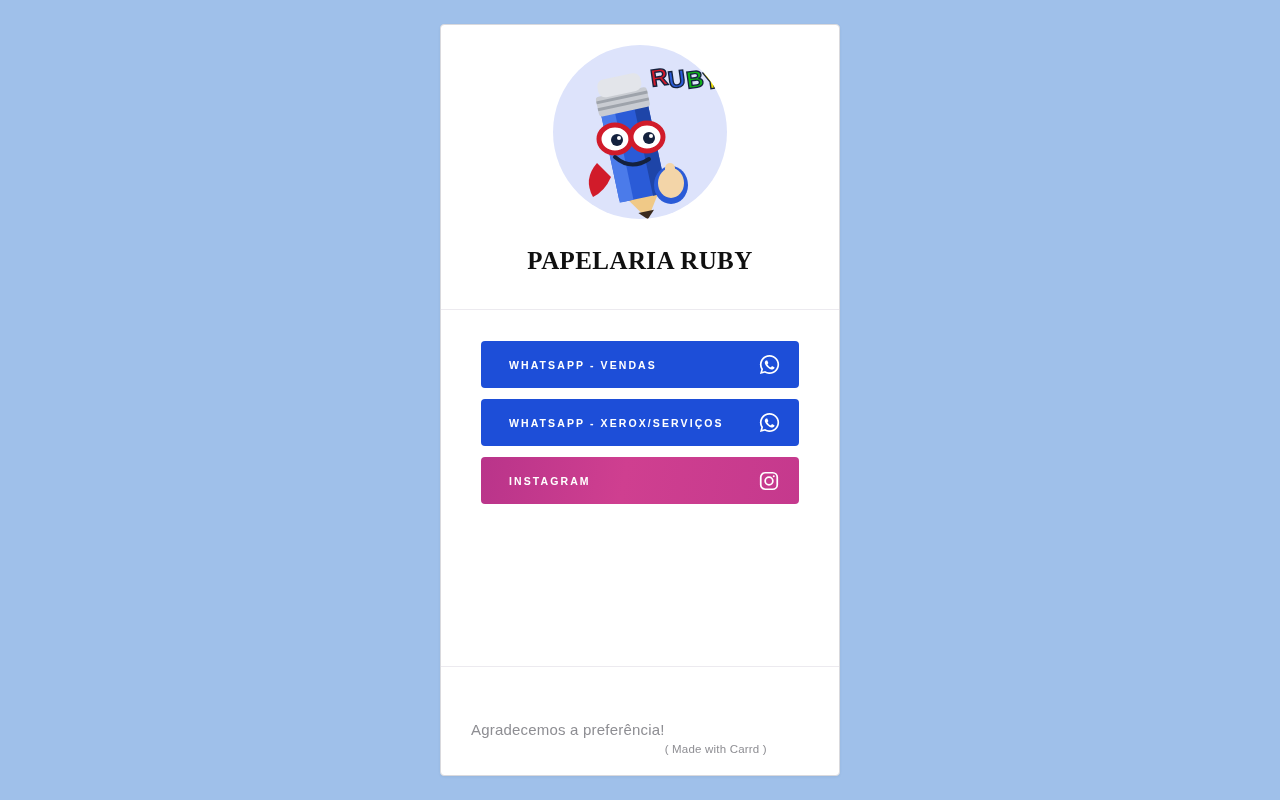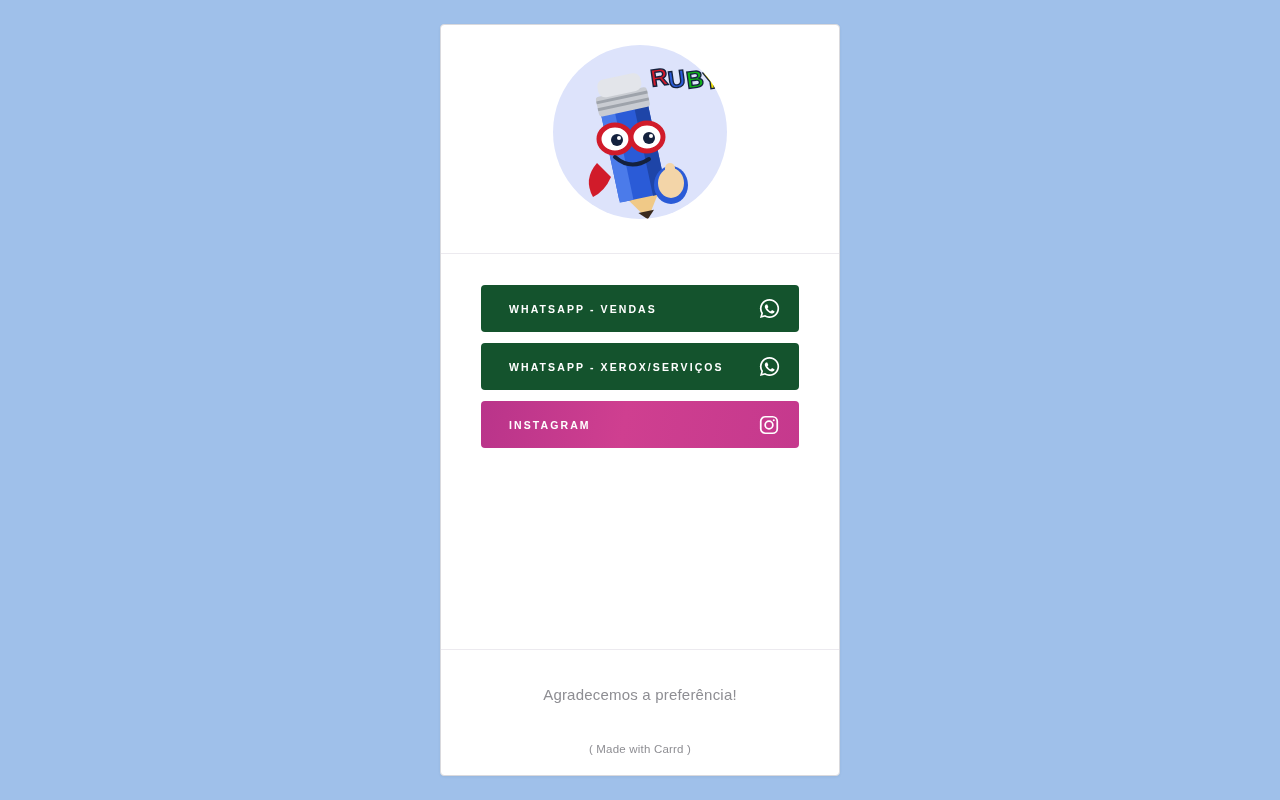--- a/index.html
+++ b/index.html
@@ -90,30 +90,29 @@
   .btn-icon {
     flex: 0 0 auto;
     width: 24px;
     height: 24px;
     display: flex;
     align-items: center;
     justify-content: center;
   }
   .btn-icon svg { display: block; }
 
-  .btn-whatsapp  { background: #14532d; }
+  .btn-whatsapp  { background: #1d4ed8; }
   .btn-instagram { background: linear-gradient(100deg,#b9348a 0%,#cf3f90 45%,#c5398d 100%); gap: 48px; }
   .btn-google    { background: #e60a1e; }
 
   
   .footer {
     flex: 0 0 auto;
     padding: 36px 30px 20px 30px;
     display: flex;
-    flex-direction: column;
     align-items: center;
   }
   .thanks {
     font-size: 15px;
     color: #8e8e93;
     letter-spacing: 0.2px;
   }
   .carrd {
     margin-top: 40px;
     font-size: 11.5px;
@@ -171,20 +170,21 @@
         </g>
 
         <g transform="translate(96,22) rotate(-8)">
           <text x="0" y="20" font-family="Liberation Sans, sans-serif" font-size="24" font-weight="bold" fill="#d11b2a" stroke="#14213d" stroke-width="1.4">R</text>
           <text x="17" y="24" font-family="Liberation Sans, sans-serif" font-size="24" font-weight="bold" fill="#2a5bd7" stroke="#14213d" stroke-width="1.4">U</text>
           <text x="35" y="27" font-family="Liberation Sans, sans-serif" font-size="24" font-weight="bold" fill="#11b317" stroke="#14213d" stroke-width="1.4">B</text>
           <text x="52" y="30" font-family="Liberation Sans, sans-serif" font-size="24" font-weight="bold" fill="#f2e200" stroke="#14213d" stroke-width="1.4">Y</text>
         </g>
       </svg>
     </div>
+    <div class="brand-title">PAPELARIA RUBY</div>
   </div>
 
   <div class="links">
 
     <a href="#" class="btn btn-whatsapp">
       <span class="btn-label">WhatsApp - Vendas</span>
       <span class="btn-icon">
         <svg viewBox="0 0 24 24" width="23" height="23" fill="#ffffff">
           <path d="M12 2a10 10 0 0 0-8.6 15.1L2 22l5.1-1.3A10 10 0 1 0 12 2zm0 1.8a8.2 8.2 0 1 1-4.2 15.2l-.3-.2-3 .8.8-2.9-.2-.3A8.2 8.2 0 0 1 12 3.8zm-3.3 4c-.2 0-.5.1-.7.4-.2.3-.9.9-.9 2.1s.9 2.4 1 2.6c.1.2 1.7 2.7 4.2 3.7 2.1.8 2.5.7 3 .6.5-.1 1.5-.6 1.7-1.2.2-.6.2-1.1.2-1.2l-.6-.3-1.6-.8c-.2-.1-.4-.1-.6.1l-.8 1c-.1.2-.3.2-.5.1-.2-.1-1-.4-1.9-1.2-.7-.6-1.2-1.4-1.3-1.6-.1-.2 0-.4.1-.5l.4-.5c.1-.2.2-.3.3-.5 0-.2 0-.3 0-.5l-.8-1.8c-.2-.5-.4-.4-.6-.4h-.3z"></path>
         </svg>

